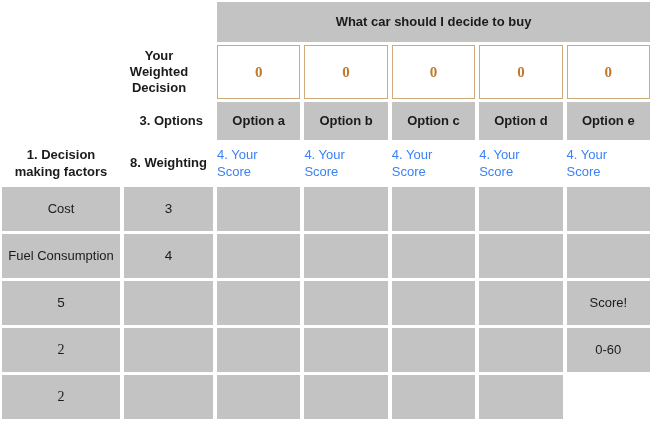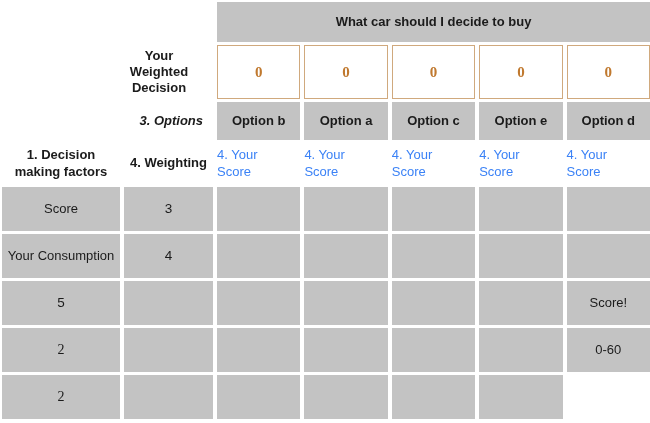--- a/index.html
+++ b/index.html
@@ -65,21 +65,20 @@
     font-size: 15px;
     color: var(--accent-text, #c0792f);
   }
 
   
   .lbl-options {
     grid-column: 1 / 3;
     justify-content: flex-end;
     font-weight: bold;
     padding-right: 10px;
-    font-style: italic;
   }
   .opt-cell { font-weight: bold; }
 
   
   .hdr-factors {
     font-weight: bold;
     text-align: center;
   }
   .hdr-factors .wrapbox {
     display: block;
@@ -126,55 +125,55 @@
       <span class="zero">0</span>
     </div>
     <div class="cell zero-cell">
       <span class="zero">0</span>
     </div>
     <div class="cell zero-cell">
       <span class="zero">0</span>
     </div>
 
     <div class="cell lbl-options">3. Options</div>
+    <div class="cell gray opt-cell">Option a</div>
     <div class="cell gray opt-cell">Option b</div>
-    <div class="cell gray opt-cell">Option a</div>
     <div class="cell gray opt-cell">Option c</div>
+    <div class="cell gray opt-cell">Option d</div>
     <div class="cell gray opt-cell">Option e</div>
-    <div class="cell gray opt-cell">Option d</div>
 
     <div class="cell hdr-factors">
       <span class="wrapbox">1. Decision making factors</span>
     </div>
-    <div class="cell hdr-weighting">4. Weighting</div>
-    <div class="cell score-lbl">
-      <span class="wrapbox">4. Your Score</span>
-    </div>
-    <div class="cell score-lbl">
-      <span class="wrapbox">4. Your Score</span>
-    </div>
-    <div class="cell score-lbl">
-      <span class="wrapbox">4. Your Score</span>
-    </div>
-    <div class="cell score-lbl">
-      <span class="wrapbox">4. Your Score</span>
-    </div>
-    <div class="cell score-lbl">
-      <span class="wrapbox">4. Your Score</span>
-    </div>
-
-    <div class="cell gray factor-cell">Score</div>
+    <div class="cell hdr-weighting">8. Weighting</div>
+    <div class="cell score-lbl">
+      <span class="wrapbox">4. Your Score</span>
+    </div>
+    <div class="cell score-lbl">
+      <span class="wrapbox">4. Your Score</span>
+    </div>
+    <div class="cell score-lbl">
+      <span class="wrapbox">4. Your Score</span>
+    </div>
+    <div class="cell score-lbl">
+      <span class="wrapbox">4. Your Score</span>
+    </div>
+    <div class="cell score-lbl">
+      <span class="wrapbox">4. Your Score</span>
+    </div>
+
+    <div class="cell gray factor-cell">Cost</div>
     <div class="cell gray weight-cell">3</div>
     <div class="cell gray"></div>
     <div class="cell gray"></div>
     <div class="cell gray"></div>
     <div class="cell gray"></div>
     <div class="cell gray"></div>
 
-    <div class="cell gray factor-cell">Your Consumption</div>
+    <div class="cell gray factor-cell">Fuel Consumption</div>
     <div class="cell gray weight-cell">4</div>
     <div class="cell gray"></div>
     <div class="cell gray"></div>
     <div class="cell gray"></div>
     <div class="cell gray"></div>
     <div class="cell gray"></div>
 
     <div class="cell gray weight-cell">5</div>
     <div class="cell gray"></div>
     <div class="cell gray"></div>

